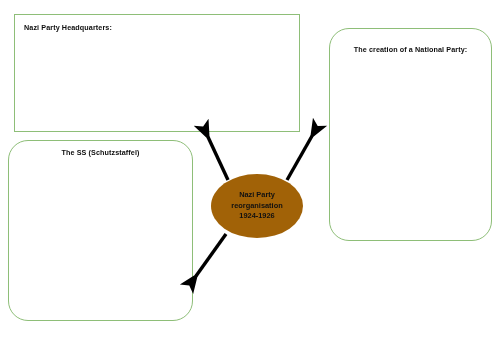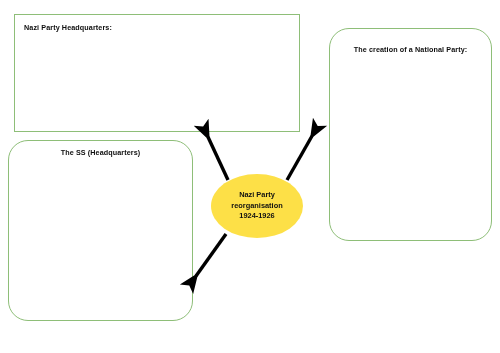--- a/index.html
+++ b/index.html
@@ -78,21 +78,21 @@
   }
 
   
   #centre-node {
     position: absolute;
     left: 211px;
     top: 174px;
     width: 92px;
     height: 64px;
     border-radius: 50%;
-    background: #fde047;
+    background: #a16207;
     display: flex;
     flex-direction: column;
     align-items: center;
     justify-content: center;
     z-index: 3;
   }
   #centre-node .line {
     font-size: 7.4px;
     font-weight: bold;
     color: #111111;
@@ -139,21 +139,21 @@
 
   <div class="box" id="box-hq">
     <div class="box-label">Nazi Party Headquarters:</div>
   </div>
 
   <div class="box rounded" id="box-national">
     <div class="box-label">The creation of a National Party:</div>
   </div>
 
   <div class="box rounded" id="box-ss">
-    <div class="box-label">The SS (Headquarters)</div>
+    <div class="box-label">The SS (Schutzstaffel)</div>
   </div>
 
   <div id="centre-node">
     <div class="line">Nazi Party</div>
     <div class="line">reorganisation</div>
     <div class="line">1924-1926</div>
   </div>
 
 </div>
 

